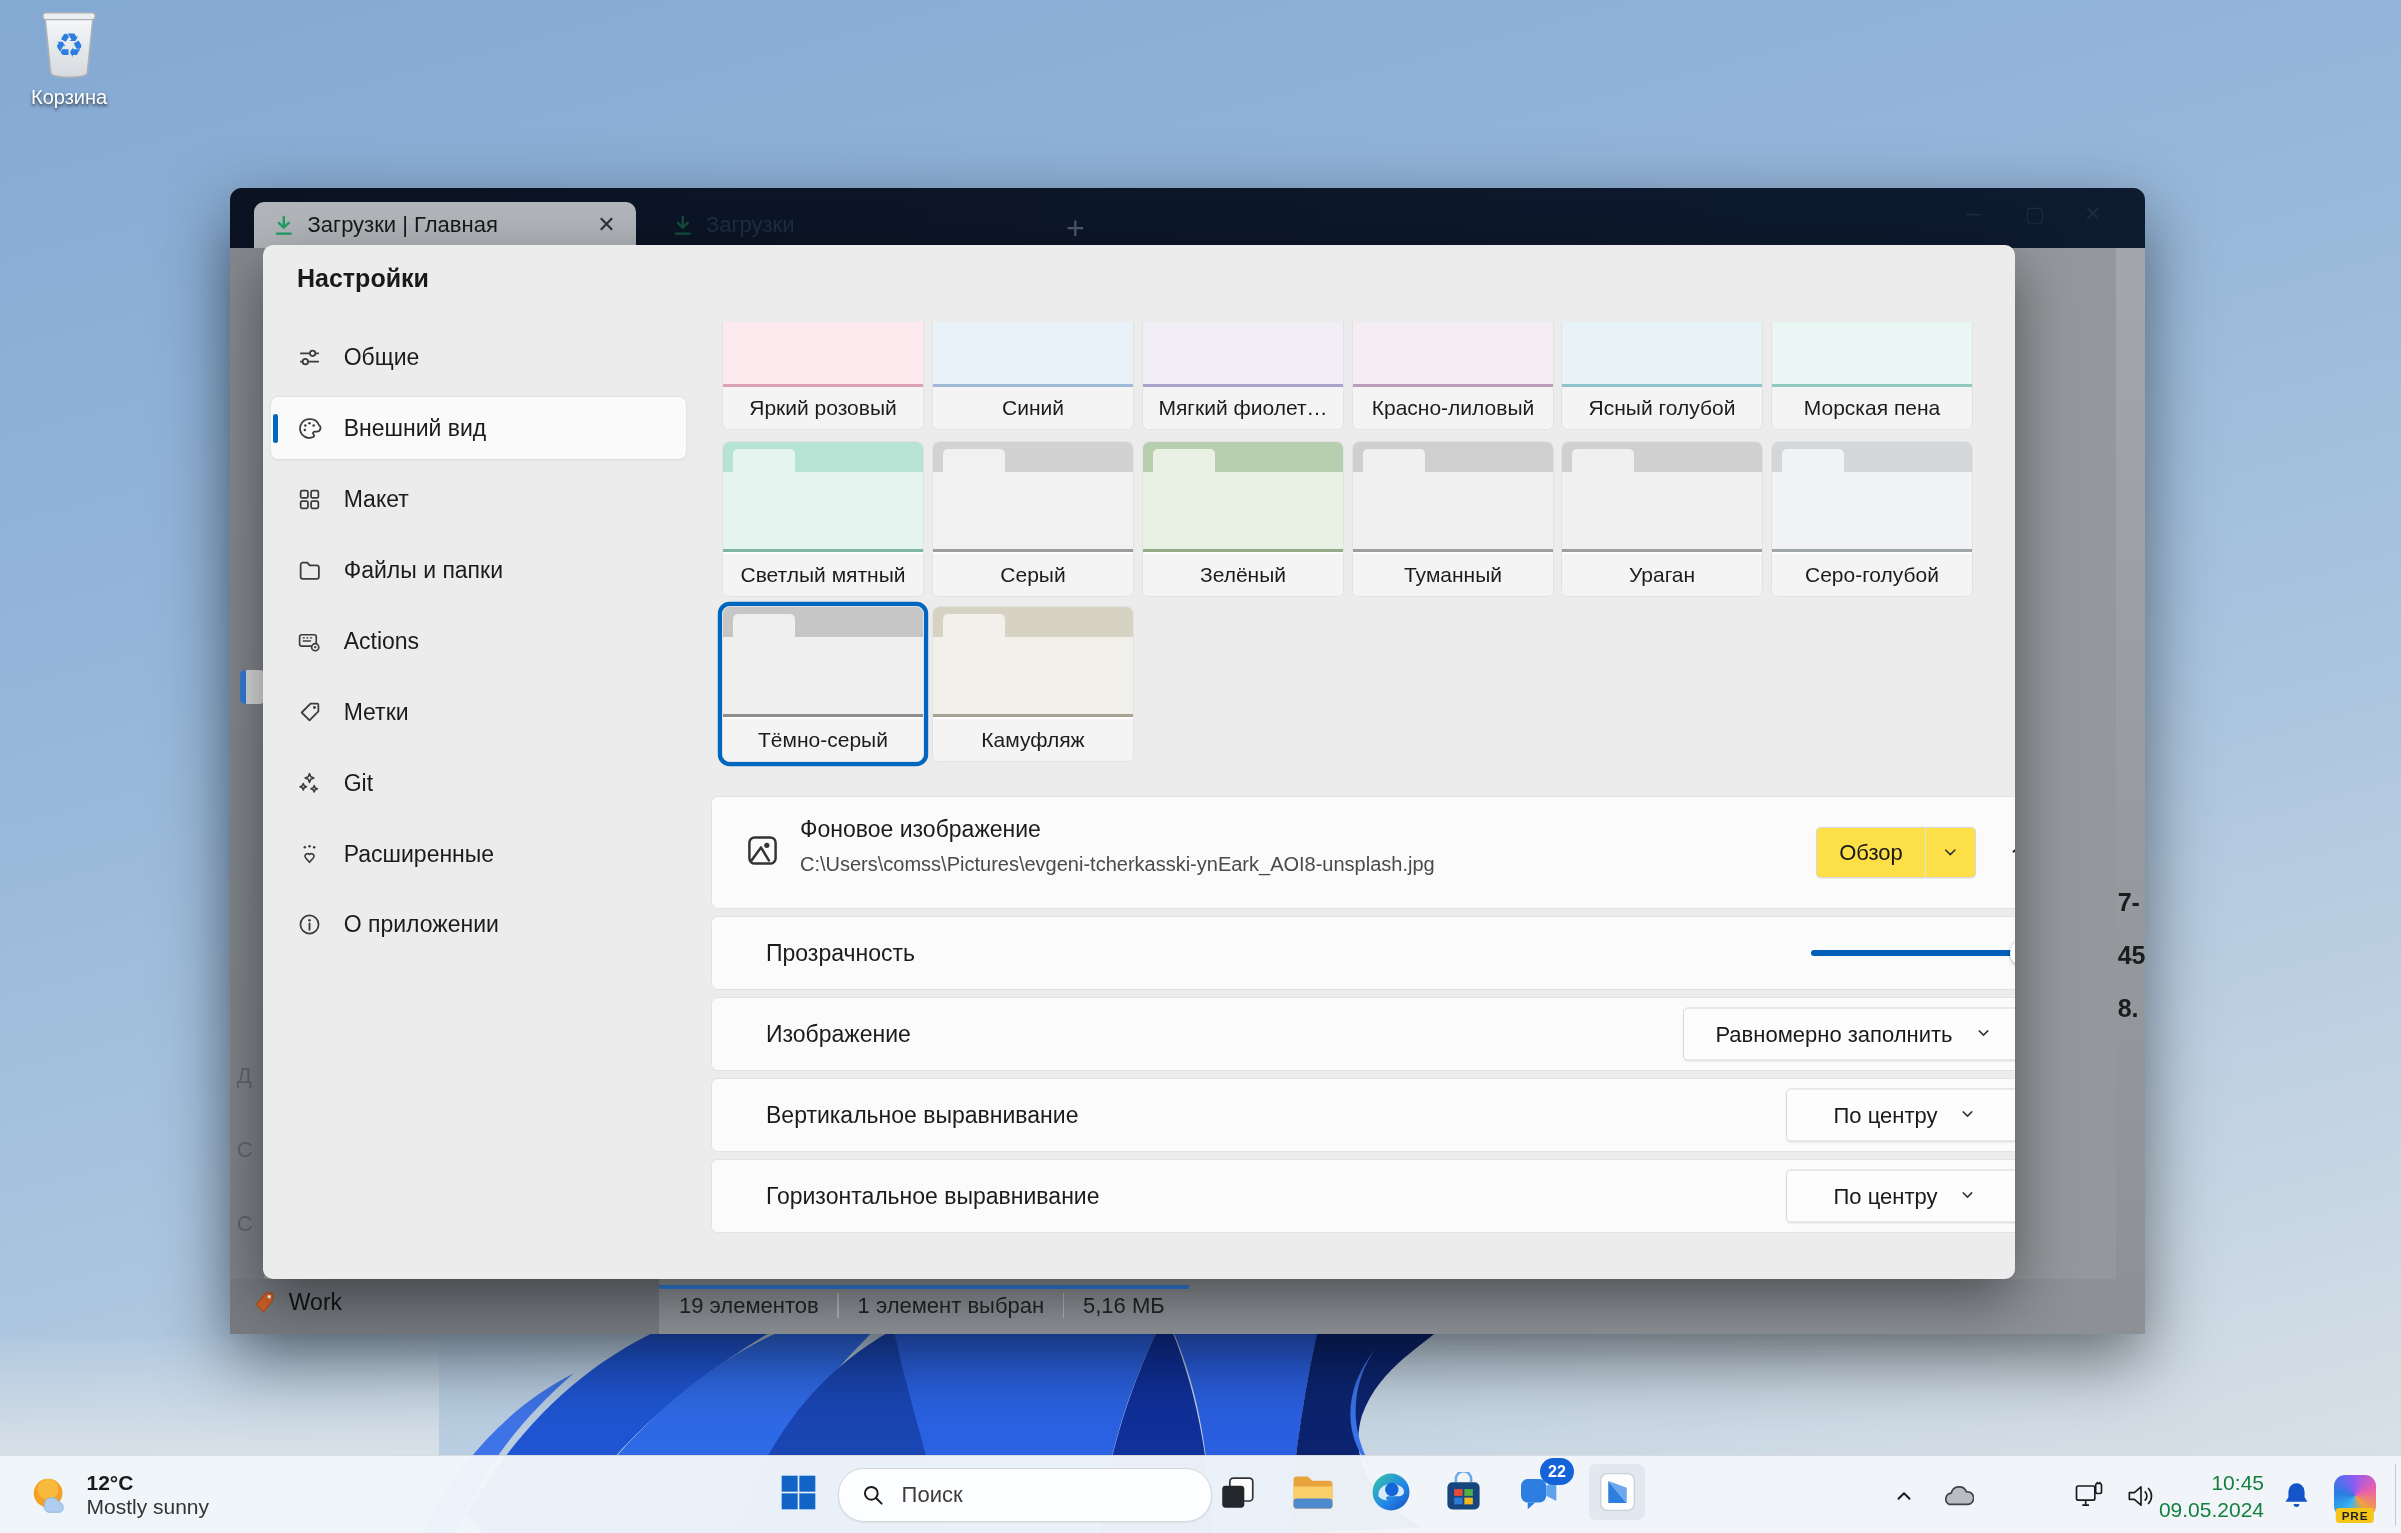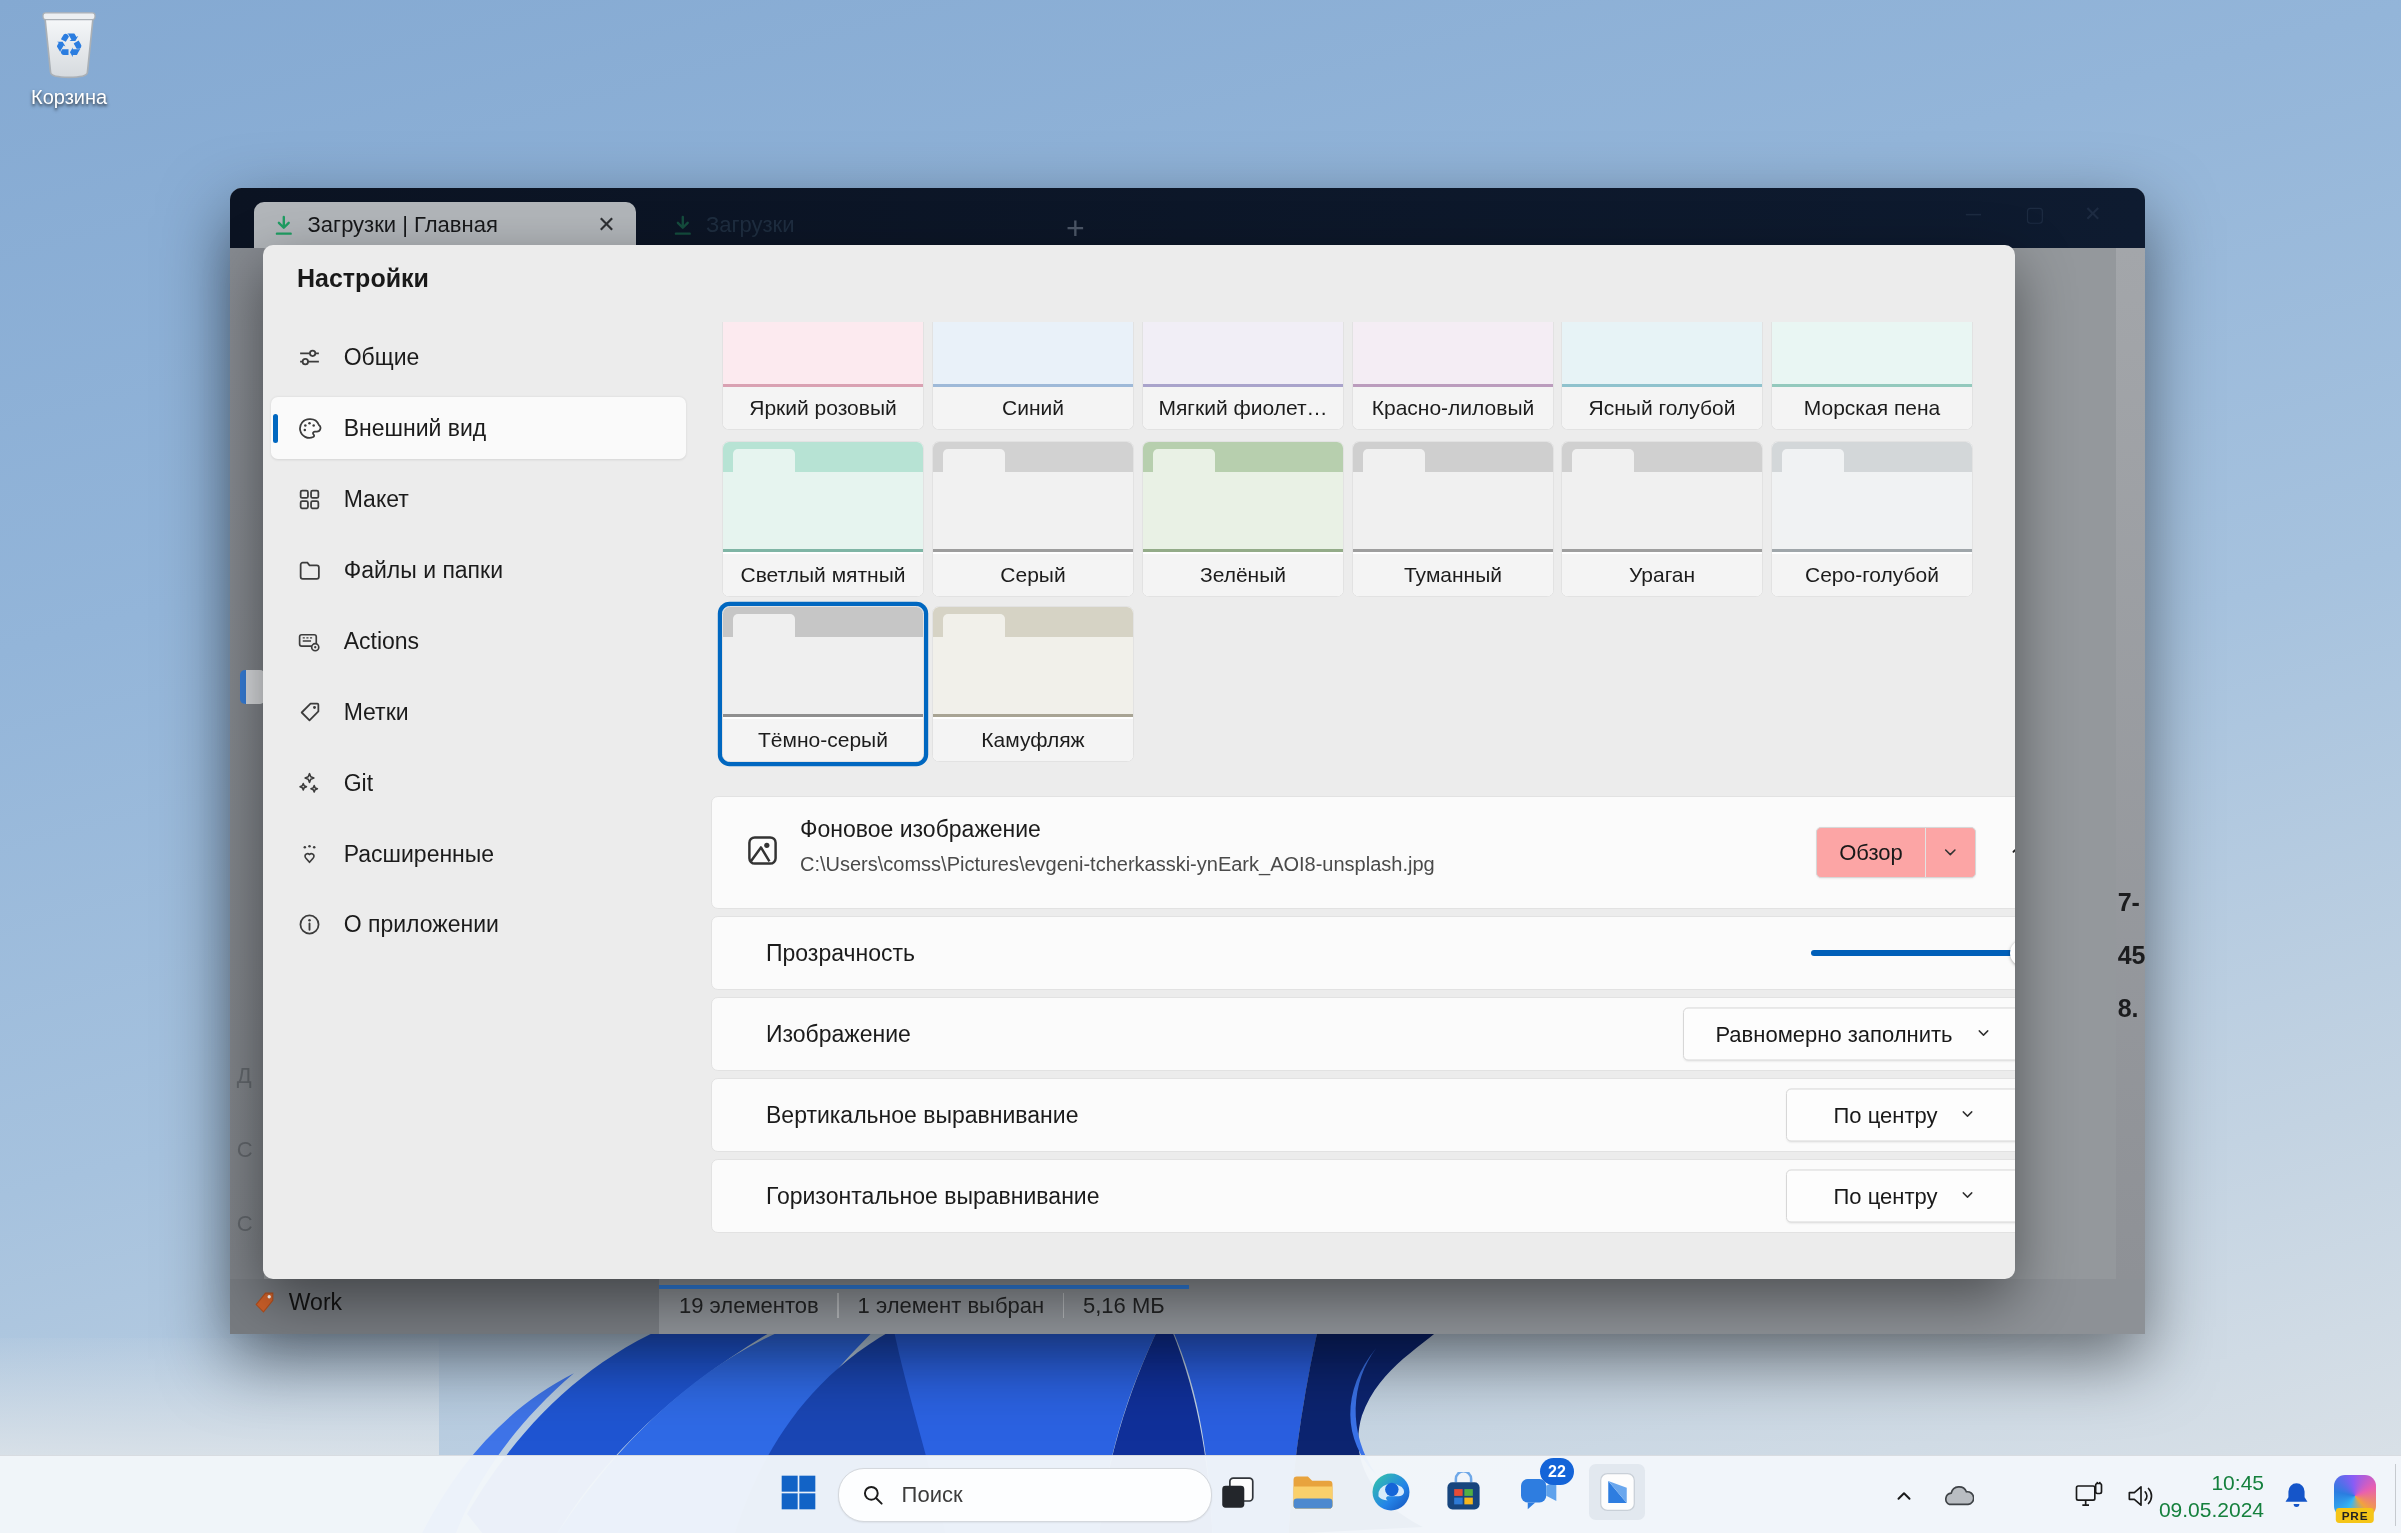--- a/index.html
+++ b/index.html
@@ -59,21 +59,21 @@
   .tcard .fbody{position:absolute;left:0;right:0;}
   .tcard .fline{position:absolute;left:0;right:0;height:2.5px;}
   .tcard .lab{position:absolute;left:0;right:0;bottom:0;height:42px;background:#f4f4f4;
      font-size:21px;color:#1c1c1c;text-align:center;line-height:42px;white-space:nowrap;overflow:hidden;}
   
   .card{position:absolute;left:448px;width:1359px;background:#fbfbfb;border:0.8px solid #e2e2e2;border-radius:6.8px;}
   .rowlabel{position:absolute;left:54px;top:50%;transform:translateY(-50%);font-size:23px;color:#1b1b1b;}
   .dropdown{position:absolute;top:50%;transform:translateY(-50%);height:51px;background:#fdfdfd;border:0.8px solid #d7d7d7;
      border-radius:5px;display:flex;align-items:center;justify-content:center;gap:22px;font-size:22px;color:#191919;
      box-shadow:0 0.8px 1.7px rgba(0,0,0,.06);}
-  #browse-split{position:absolute;right:95px;top:30px;height:49px;display:flex;background:#fca5a5;
+  #browse-split{position:absolute;right:95px;top:30px;height:49px;display:flex;background:#fde047;
      border:0.8px solid #d7d7d7;border-radius:5px;box-shadow:0 0.8px 1.7px rgba(0,0,0,.06);}
   #browse-main{width:108px;text-align:center;line-height:49px;font-size:22px;color:#191919;border-right:0.8px solid #e3e3e3;}
   #browse-arrow{width:49px;display:flex;align-items:center;justify-content:center;}
   #bg-expander{position:absolute;right:41px;top:41px;}
   #scrollthumb{left:1841px;top:486px;width:5.9px;height:536px;background:#6f6f6f;border-radius:3.4px;}
   
   #slider-track{position:absolute;right:47px;top:50%;transform:translateY(-50%);width:213px;height:5.9px;border-radius:3.4px;background:#005fb8;}
   #slider-thumb{position:absolute;right:-12.7px;top:50%;transform:translateY(-50%);width:27px;height:27px;border-radius:50%;
      background:#fff;box-shadow:0 0.8px 3.4px rgba(0,0,0,.35);}
   #slider-thumb::after{content:"";position:absolute;left:6.8px;top:6.8px;width:13.5px;height:13.5px;border-radius:50%;background:#005fb8;}
@@ -423,20 +423,31 @@
             <span><svg width="17" height="17" viewBox="0 0 24 24">
                 <path d="M6 9l6 6 6-6" fill="none" stroke="#333" stroke-width="2" stroke-linecap="round" stroke-linejoin="round"></path>
               </svg></span>
           </div>
         </div>
       </div>
     <div class="abs" id="scrollthumb"></div>
   </div>
 
   <div class="abs" id="taskbar">
+    <div class="abs" id="weather">
+      <svg width="46" height="46" viewBox="0 0 48 48">
+        <circle cx="22" cy="22" r="15" fill="#f3a124"></circle>
+        <circle cx="22" cy="18" r="11" fill="#f8b93c"></circle>
+        <path d="M18 34a8 8 0 0 1 15-3 6 6 0 0 1 2 11H22a7 7 0 0 1-4-8z" fill="#aecdf0" stroke="#8fb4e0" stroke-width="1"></path>
+      </svg>
+      <div>
+        <div class="t1">12°C</div>
+        <div class="t2">Mostly sunny</div>
+      </div>
+    </div>
 
     <div class="tb-ic" style="left:770px;">
       <svg width="37" height="37" viewBox="0 0 44 44">
         <rect x="2" y="2" width="19" height="19" fill="#1263c6"></rect>
           <rect x="23" y="2" width="19" height="19" fill="#1263c6"></rect>
         <rect x="2" y="23" width="19" height="19" fill="#1263c6"></rect>
           <rect x="23" y="23" width="19" height="19" fill="#1263c6"></rect>
       </svg>
     </div>
 

